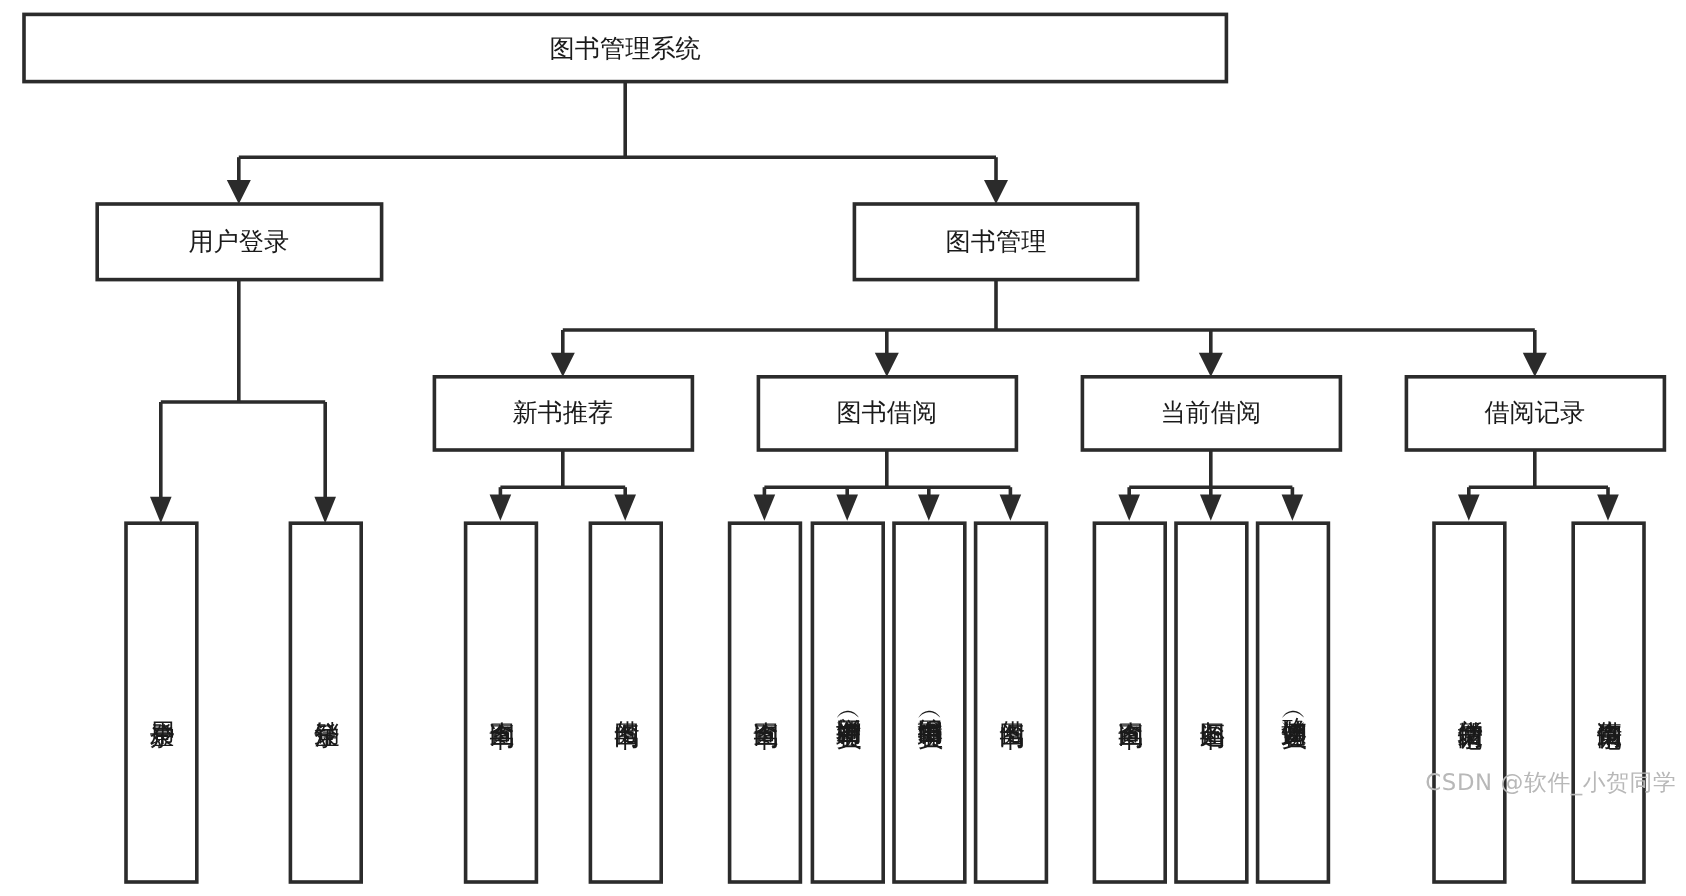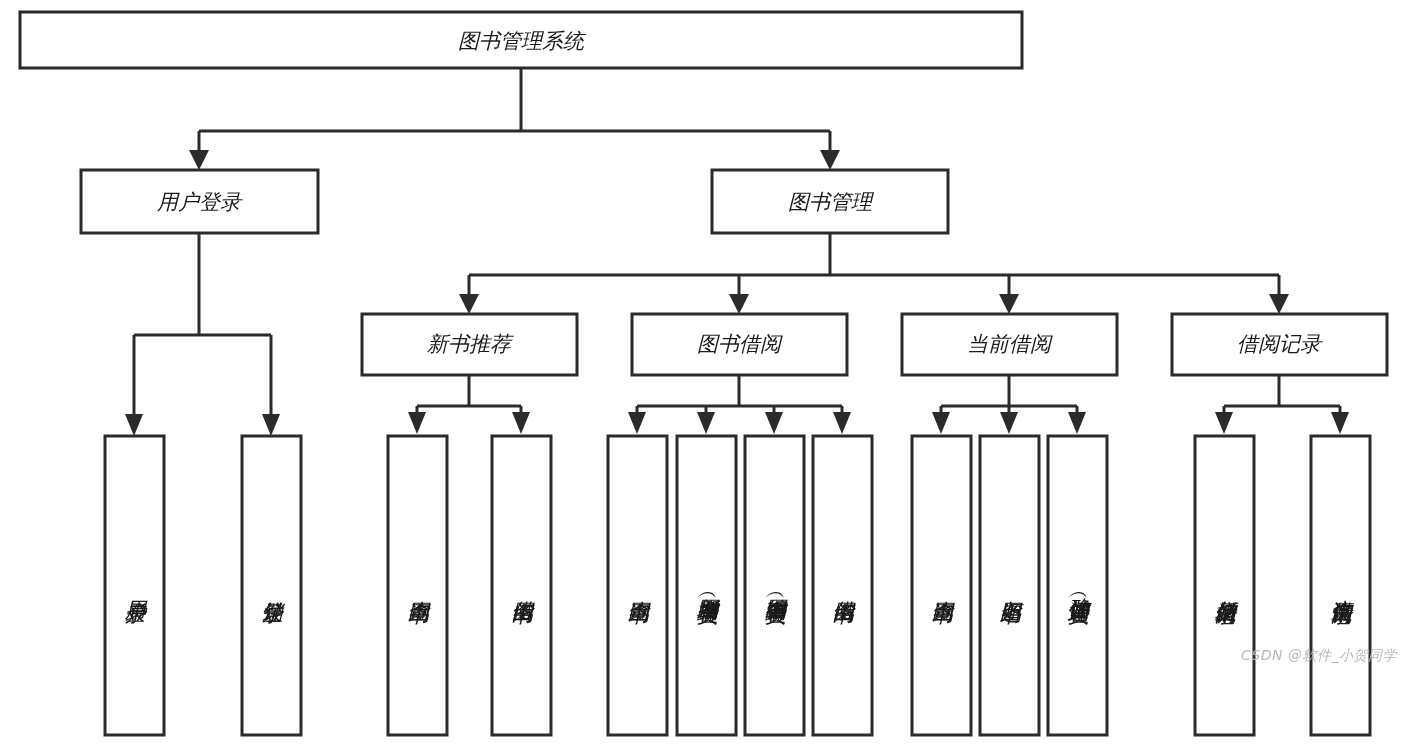--- a/index.html
+++ b/index.html
@@ -12,21 +12,20 @@
     width: 1405px;
     height: 747px;
     overflow: hidden;
     font-family: "DejaVu Sans", "Liberation Sans", sans-serif;
   }
   #diagram-root {
     position: relative;
     width: 1405px;
     height: 671px;
     background: #ffffff;
-    font-style: italic;
   }
   svg#tree-svg {
     position: absolute;
     left: 0;
     top: 0;
     width: 1405px;
     height: 747px;
     display: block;
   }
   .node-rect {
@@ -64,21 +63,21 @@
     text-orientation: upright;
     letter-spacing: 1px;
     white-space: nowrap;
     pointer-events: none;
   }
   .watermark {
     position: absolute;
     right: 8px;
     bottom: 6px;
     font-family: "DejaVu Sans", "Liberation Sans", sans-serif;
-    font-size: 14px;
+    font-size: 19px;
     color: #b8b8b8;
     white-space: nowrap;
     letter-spacing: 0.5px;
   }
 </style>
 </head>
 <body>
 
 <div id="diagram-root">
 

